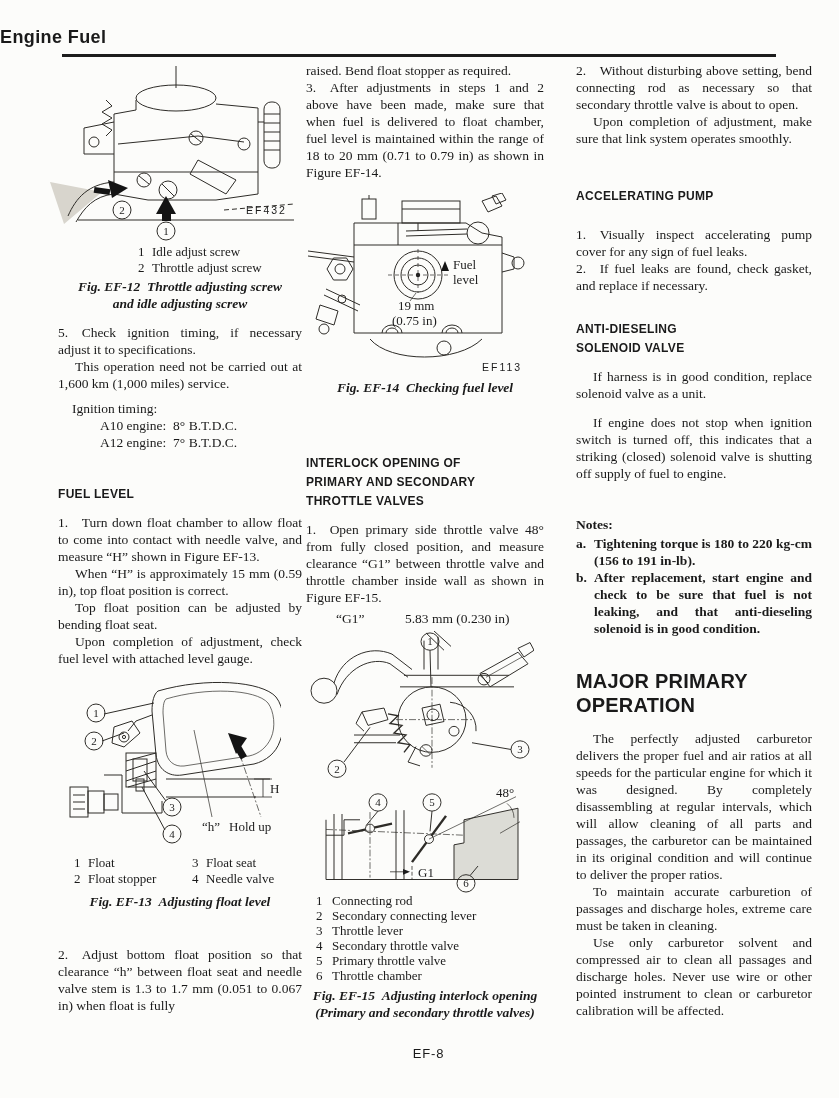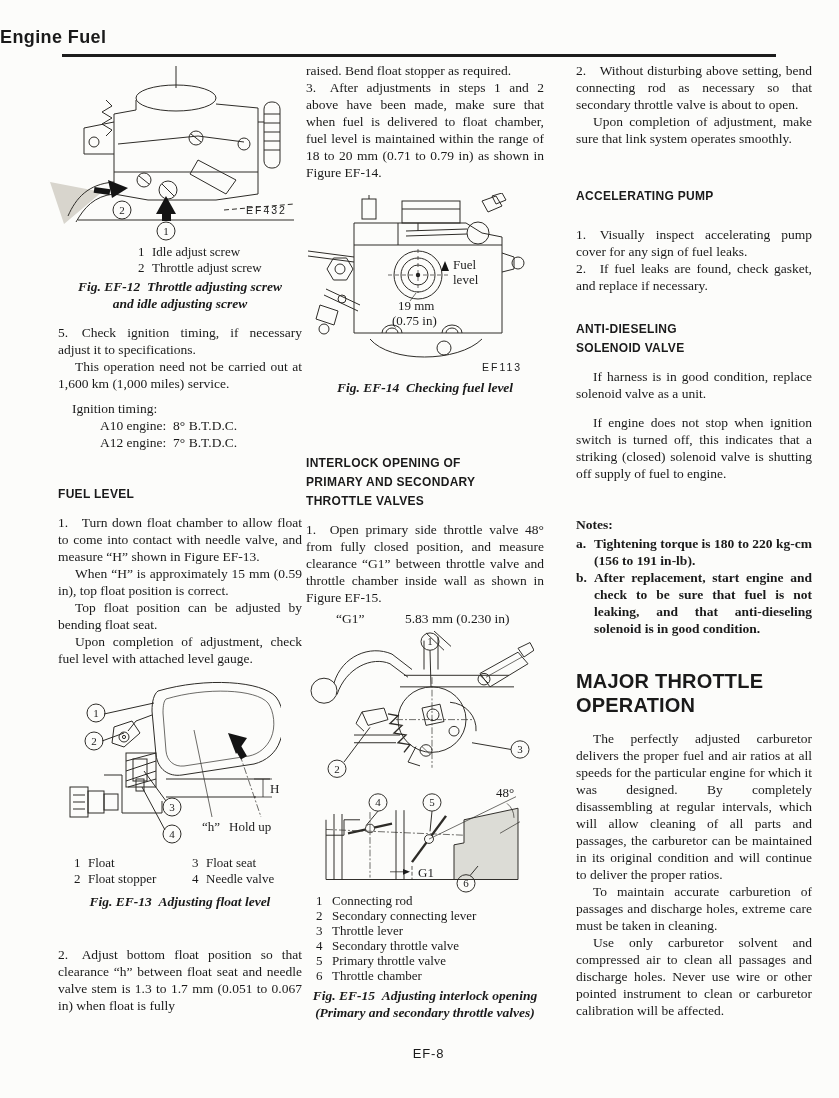--- a/index.html
+++ b/index.html
@@ -447,21 +447,21 @@
         <span class="note-marker">a.</span>
         <span class="note-text">Tightening torque is 180 to 220 kg-cm (156 to 191 in-lb).</span>
       </div>
       <div class="note-item">
         <span class="note-marker">b.</span>
         <span class="note-text">After replacement, start engine and check to be sure that fuel is not leaking, and that anti-dieseling solenoid is in good condition.</span>
       </div>
     </div>
 
     <h1 class="h-sans h-major g32">
-      <div>MAJOR THROTTLE</div>
+      <div>MAJOR PRIMARY</div>
       <div>OPERATION</div>
     </h1>
 
     <p class="ind g2">The perfectly adjusted carburetor delivers the proper fuel and air ratios at all speeds for the particular engine for which it was designed. By completely disassembling at regular intervals, which will allow cleaning of all parts and passages, the carburetor can be maintained in its original condition and will continue to deliver the proper ratios.</p>
     <p class="ind">To maintain accurate carburetion of passages and discharge holes, extreme care must be taken in cleaning.</p>
     <p class="ind">Use only carburetor solvent and compressed air to clean all passages and discharge holes. Never use wire or other pointed instrument to clean or carburetor calibration will be affected.</p>
   </div>
 
   <div class="footer">EF-8</div>
 </div>

